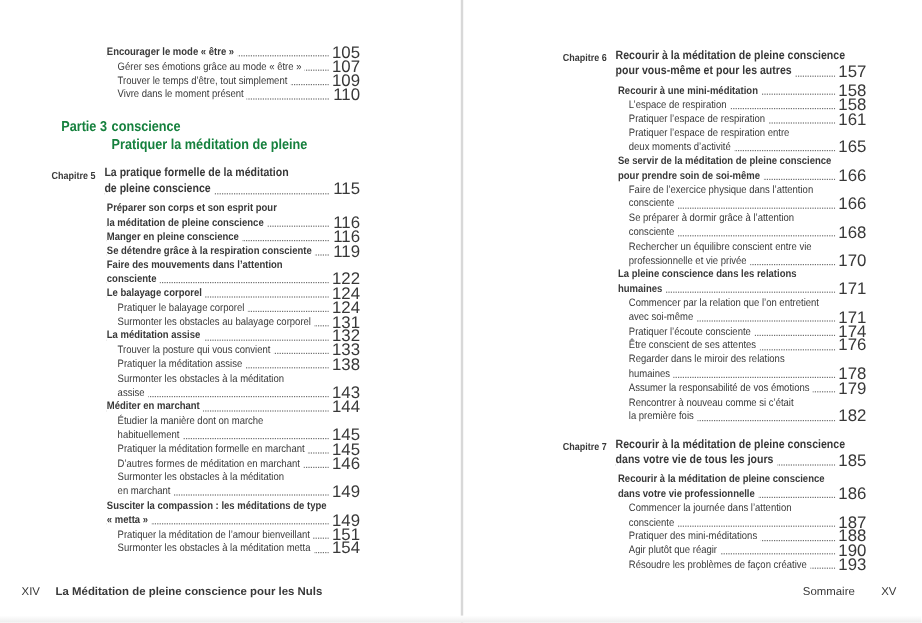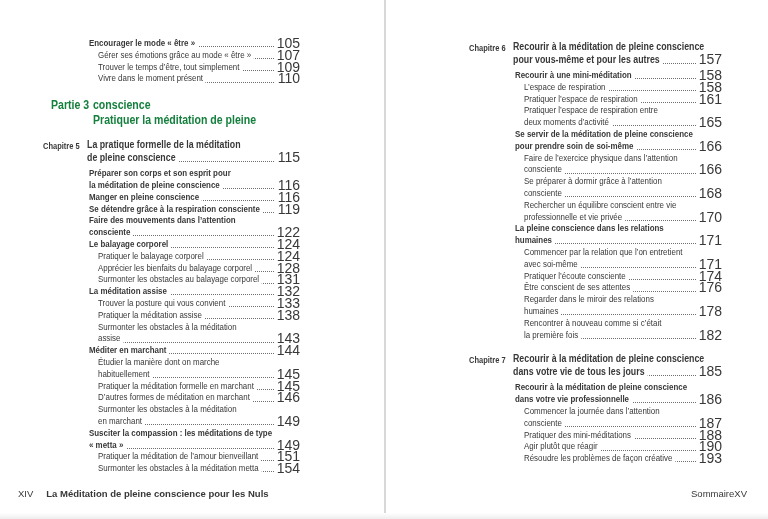--- a/index.html
+++ b/index.html
@@ -62,21 +62,21 @@
   .part .label {
     position:absolute; left:8px; top:0; display:inline-block;
     transform:scaleX(0.88); transform-origin:0 50%; white-space:nowrap;
   }
 
   .footer { position:absolute; top:488px; font-size:9.5px; color:#383838; }
   .footer .row { display:flex; align-items:baseline; }
   .footer-left  { left:18px; }
   .footer-left .row  { gap:13px; }
   .footer-right { right:21px; }
-  .footer-right .row { }
+  .footer-right .row { gap:22px; }
   .book-title { font-weight:bold; }
   .folio, .section-label { font-weight:normal; }
 </style>
 </head>
 <body>
 
 <div class="spread">
 
   <div class="page left">
     <div class="content" id="left-content">
@@ -114,23 +114,20 @@
         </div>
         <div class="block entry1">
           <div class="line"><span class="txt">Faire des mouvements dans l’attention</span></div>
           <div class="line haspg"><span class="txt">consciente</span><span class="pg">122</span></div>
         </div>
         <div class="block entry1">
           <div class="line haspg"><span class="txt">Le balayage corporel</span><span class="pg">124</span></div>
         </div>
         <div class="block entry2">
           <div class="line haspg"><span class="txt">Pratiquer le balayage corporel</span><span class="pg">124</span></div>
-        </div>
-        <div class="block entry2">
-          <div class="line haspg"><span class="txt">Apprécier les bienfaits du balayage corporel</span><span class="pg">128</span></div>
         </div>
         <div class="block entry2">
           <div class="line haspg"><span class="txt">Surmonter les obstacles au balayage corporel</span><span class="pg">131</span></div>
         </div>
         <div class="block entry1">
           <div class="line haspg"><span class="txt">La méditation assise</span><span class="pg">132</span></div>
         </div>
         <div class="block entry2">
           <div class="line haspg"><span class="txt">Trouver la posture qui vous convient</span><span class="pg">133</span></div>
         </div>
@@ -225,20 +222,23 @@
           <div class="line haspg"><span class="txt">Pratiquer l’écoute consciente</span><span class="pg">174</span></div>
         </div>
         <div class="block entry2">
           <div class="line haspg"><span class="txt">Être conscient de ses attentes</span><span class="pg">176</span></div>
         </div>
         <div class="block entry2">
           <div class="line"><span class="txt">Regarder dans le miroir des relations</span></div>
           <div class="line haspg"><span class="txt">humaines</span><span class="pg">178</span></div>
         </div>
         <div class="block entry2">
+          <div class="line haspg"><span class="txt">Assumer la responsabilité de vos émotions</span><span class="pg">179</span></div>
+        </div>
+        <div class="block entry2">
           <div class="line"><span class="txt">Rencontrer à nouveau comme si c’était</span></div>
           <div class="line haspg"><span class="txt">la première fois</span><span class="pg">182</span></div>
         </div>
         <div class="block chapter">
           <span class="label">Chapitre 7</span>
           <div class="line"><span class="txt">Recourir à la méditation de pleine conscience</span></div>
           <div class="line haspg"><span class="txt">dans votre vie de tous les jours</span><span class="pg">185</span></div>
         </div>
         <div class="block entry1">
           <div class="line"><span class="txt">Recourir à la méditation de pleine conscience</span></div>

